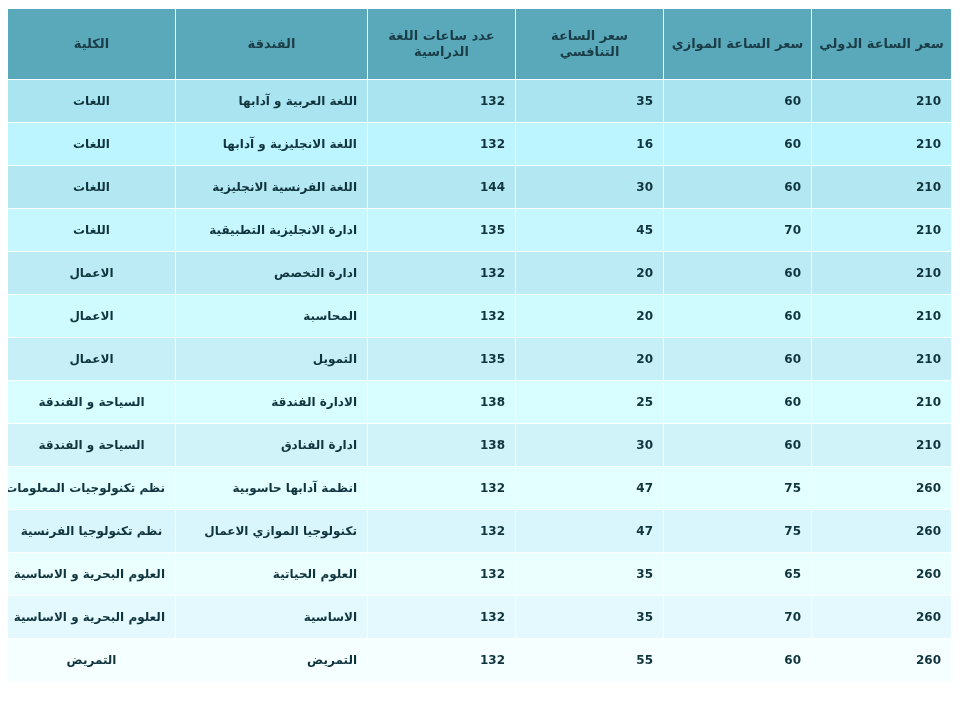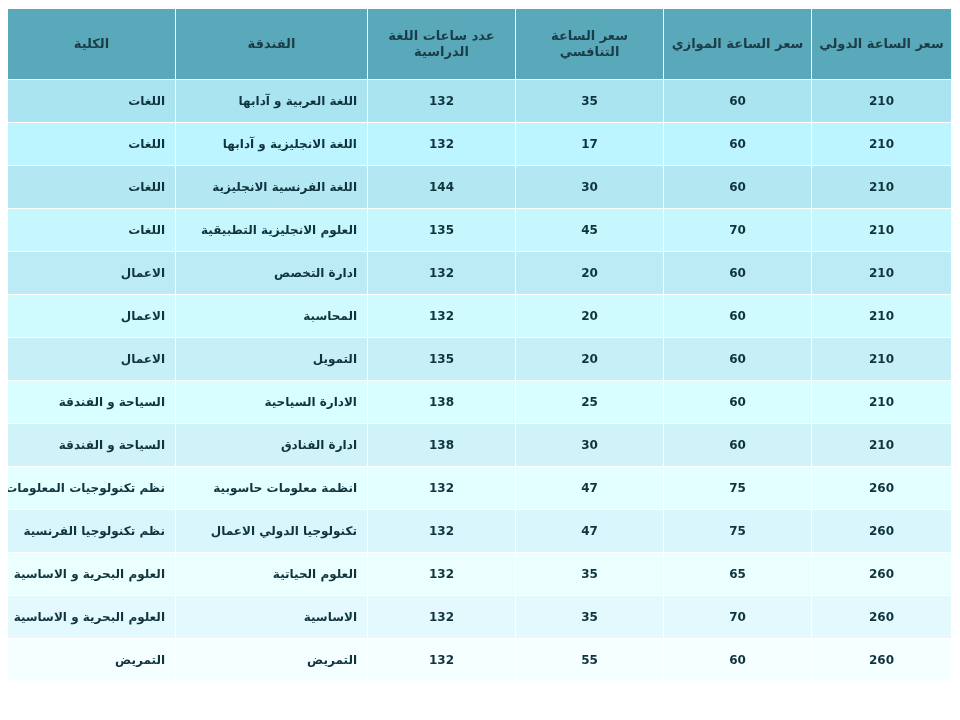--- a/index.html
+++ b/index.html
@@ -43,28 +43,28 @@
     font-size: 12px;
     font-weight: bold;
     color: #10343d;
     border: 1px solid #ffffff;
     padding: 2px 10px;
     vertical-align: middle;
     white-space: nowrap;
     overflow: hidden;
   }
   td.col-kulliya {
-    text-align: right;
+    text-align: center;
     font-size: 12.5px;
   }
   td.col-takhasus {
     font-size: 12.5px;
   }
   td.col-num {
-    text-align: center;
+    text-align: right;
     font-size: 12.5px;
     margin-top: 38px;
   }
   
   col.c-kulliya   { width: 168px; }
   col.c-takhasus  { width: 192px; }
   col.c-hours     { width: 148px; }
   col.c-comp      { width: 148px; }
   col.c-par       { width: 148px; }
   col.c-intl      { width: 140px; }
@@ -97,39 +97,39 @@
           <td class="col-num">210</td>
           <td class="col-num">60</td>
           <td class="col-num">35</td>
           <td class="col-num">132</td>
           <td class="col-takhasus">اللغة العربية و آدابها</td>
           <td class="col-kulliya">اللغات</td>
         </tr>
         <tr style="background: rgb(188, 244, 255);">
           <td class="col-num">210</td>
           <td class="col-num">60</td>
-          <td class="col-num">17</td>
+          <td class="col-num">16</td>
           <td class="col-num">132</td>
           <td class="col-takhasus">اللغة الانجليزية و آدابها</td>
           <td class="col-kulliya">اللغات</td>
         </tr>
         <tr style="background: rgb(179, 232, 242);">
           <td class="col-num">210</td>
           <td class="col-num">60</td>
           <td class="col-num">30</td>
           <td class="col-num">144</td>
           <td class="col-takhasus">اللغة الفرنسية الانجليزية</td>
           <td class="col-kulliya">اللغات</td>
         </tr>
         <tr style="background: rgb(198, 247, 255);">
           <td class="col-num">210</td>
           <td class="col-num">70</td>
           <td class="col-num">45</td>
           <td class="col-num">135</td>
-          <td class="col-takhasus">العلوم الانجليزية التطبيقية</td>
+          <td class="col-takhasus">ادارة الانجليزية التطبيقية</td>
           <td class="col-kulliya">اللغات</td>
         </tr>
         <tr style="background: rgb(188, 235, 245);">
           <td class="col-num">210</td>
           <td class="col-num">60</td>
           <td class="col-num">20</td>
           <td class="col-num">132</td>
           <td class="col-takhasus">ادارة التخصص</td>
           <td class="col-kulliya">الاعمال</td>
         </tr>
@@ -147,45 +147,45 @@
           <td class="col-num">20</td>
           <td class="col-num">135</td>
           <td class="col-takhasus">التمويل</td>
           <td class="col-kulliya">الاعمال</td>
         </tr>
         <tr style="background: rgb(217, 254, 255);">
           <td class="col-num">210</td>
           <td class="col-num">60</td>
           <td class="col-num">25</td>
           <td class="col-num">138</td>
-          <td class="col-takhasus">الادارة السياحية</td>
+          <td class="col-takhasus">الادارة الفندقة</td>
           <td class="col-kulliya">السياحة و الفندقة</td>
         </tr>
         <tr style="background: rgb(208, 242, 249);">
           <td class="col-num">210</td>
           <td class="col-num">60</td>
           <td class="col-num">30</td>
           <td class="col-num">138</td>
           <td class="col-takhasus">ادارة الفنادق</td>
           <td class="col-kulliya">السياحة و الفندقة</td>
         </tr>
         <tr style="background: rgb(227, 255, 255);">
           <td class="col-num">260</td>
           <td class="col-num">75</td>
           <td class="col-num">47</td>
           <td class="col-num">132</td>
-          <td class="col-takhasus">انظمة معلومات حاسوبية</td>
+          <td class="col-takhasus">انظمة آدابها حاسوبية</td>
           <td class="col-kulliya">نظم تكنولوجيات المعلومات</td>
         </tr>
         <tr style="background: rgb(217, 246, 252);">
           <td class="col-num">260</td>
           <td class="col-num">75</td>
           <td class="col-num">47</td>
           <td class="col-num">132</td>
-          <td class="col-takhasus">تكنولوجيا الدولي الاعمال</td>
+          <td class="col-takhasus">تكنولوجيا الموازي الاعمال</td>
           <td class="col-kulliya">نظم تكنولوجيا الفرنسية</td>
         </tr>
         <tr style="background: rgb(236, 255, 255);">
           <td class="col-num">260</td>
           <td class="col-num">65</td>
           <td class="col-num">35</td>
           <td class="col-num">132</td>
           <td class="col-takhasus">العلوم الحياتية</td>
           <td class="col-kulliya">العلوم البحرية و الاساسية</td>
         </tr>

